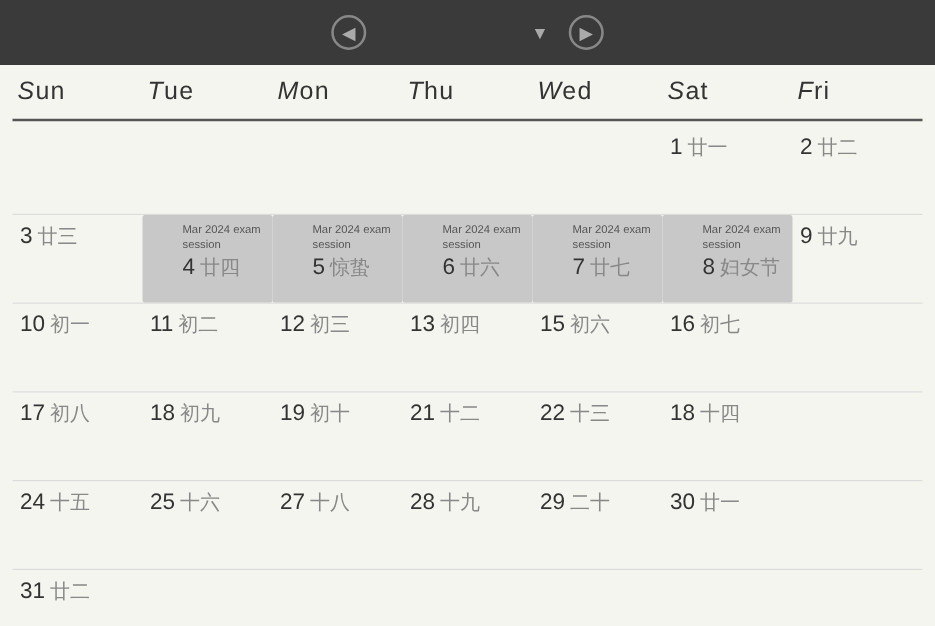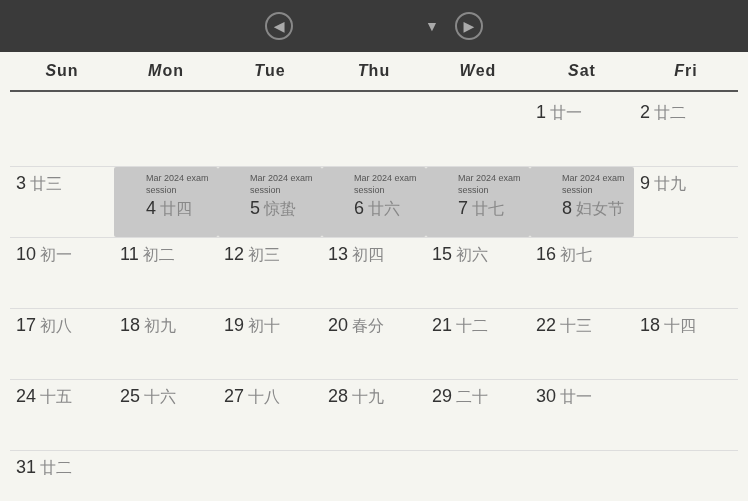--- a/index.html
+++ b/index.html
@@ -50,24 +50,24 @@
       margin: 0;
       padding: 0 10px 10px 10px;
     }
     .days-header {
       display: grid;
       grid-template-columns: repeat(7, 1fr);
       border-bottom: 2px solid #555;
       margin-bottom: 4px;
     }
     .day-name {
-      text-align: center;
+      text-align: left;
       padding: 10px 4px;
-      font-size: 16px;
-      font-weight: bold;
+      font-size: 20px;
+      font-weight: normal;
       color: #333;
       letter-spacing: 1px;
     }
     .day-name .first-letter {
       font-style: italic;
     }
     .grid {
       display: grid;
       grid-template-columns: repeat(7, 1fr);
       gap: 0;
@@ -121,22 +121,22 @@
 <div class="header">
   <button class="nav-btn">◀</button>
   <span class="month-title"></span>
   <span class="dropdown-icon">▼</span>
   <button class="nav-btn">▶</button>
 </div>
 
 <div class="calendar">
   <div class="days-header" id="days-header">
       <div class="day-name"><span class="first-letter">S</span><span>un</span></div>
+      <div class="day-name"><span class="first-letter">T</span><span>ue</span></div>
       <div class="day-name"><span class="first-letter">M</span><span>on</span></div>
-      <div class="day-name"><span class="first-letter">T</span><span>ue</span></div>
       <div class="day-name"><span class="first-letter">T</span><span>hu</span></div>
       <div class="day-name"><span class="first-letter">W</span><span>ed</span></div>
       <div class="day-name"><span class="first-letter">S</span><span>at</span></div>
       <div class="day-name"><span class="first-letter">F</span><span>ri</span></div>
     </div>
   <div class="grid" id="calendar-grid">
       <div class="cell empty-cell"></div>
       <div class="cell empty-cell"></div>
       <div class="cell empty-cell"></div>
       <div class="cell empty-cell"></div>
@@ -252,26 +252,20 @@
         </div>
       </div>
       <div class="cell">
         <div class="date-row">
           <span class="date-num">19</span>
           <span class="lunar">初十</span>
         </div>
       </div>
       <div class="cell">
         <div class="date-row">
-          <span class="date-num">20</span>
-          <span class="lunar">春分</span>
-        </div>
-      </div>
-      <div class="cell">
-        <div class="date-row">
           <span class="date-num">21</span>
           <span class="lunar">十二</span>
         </div>
       </div>
       <div class="cell">
         <div class="date-row">
           <span class="date-num">22</span>
           <span class="lunar">十三</span>
         </div>
       </div>

